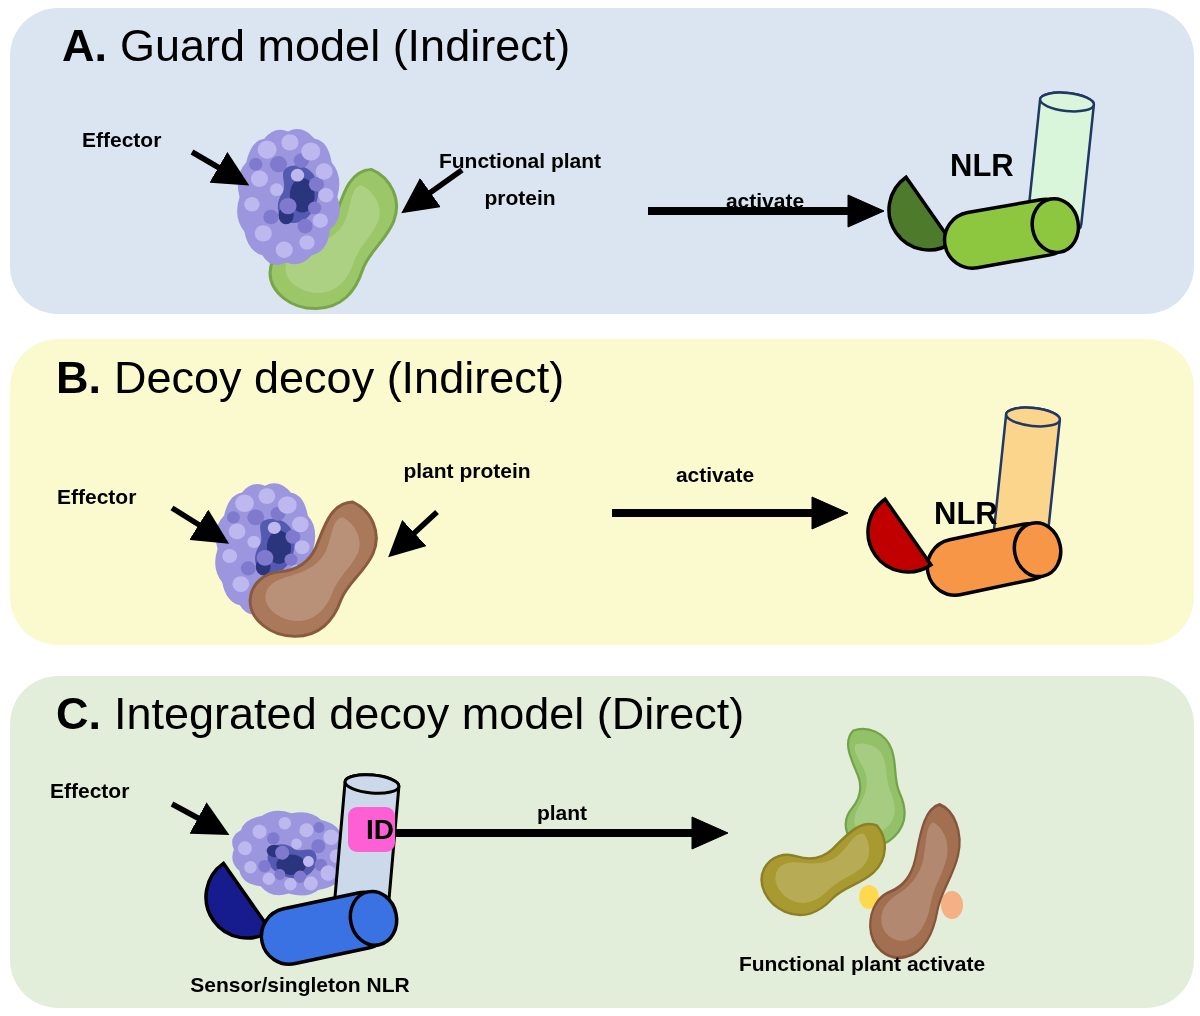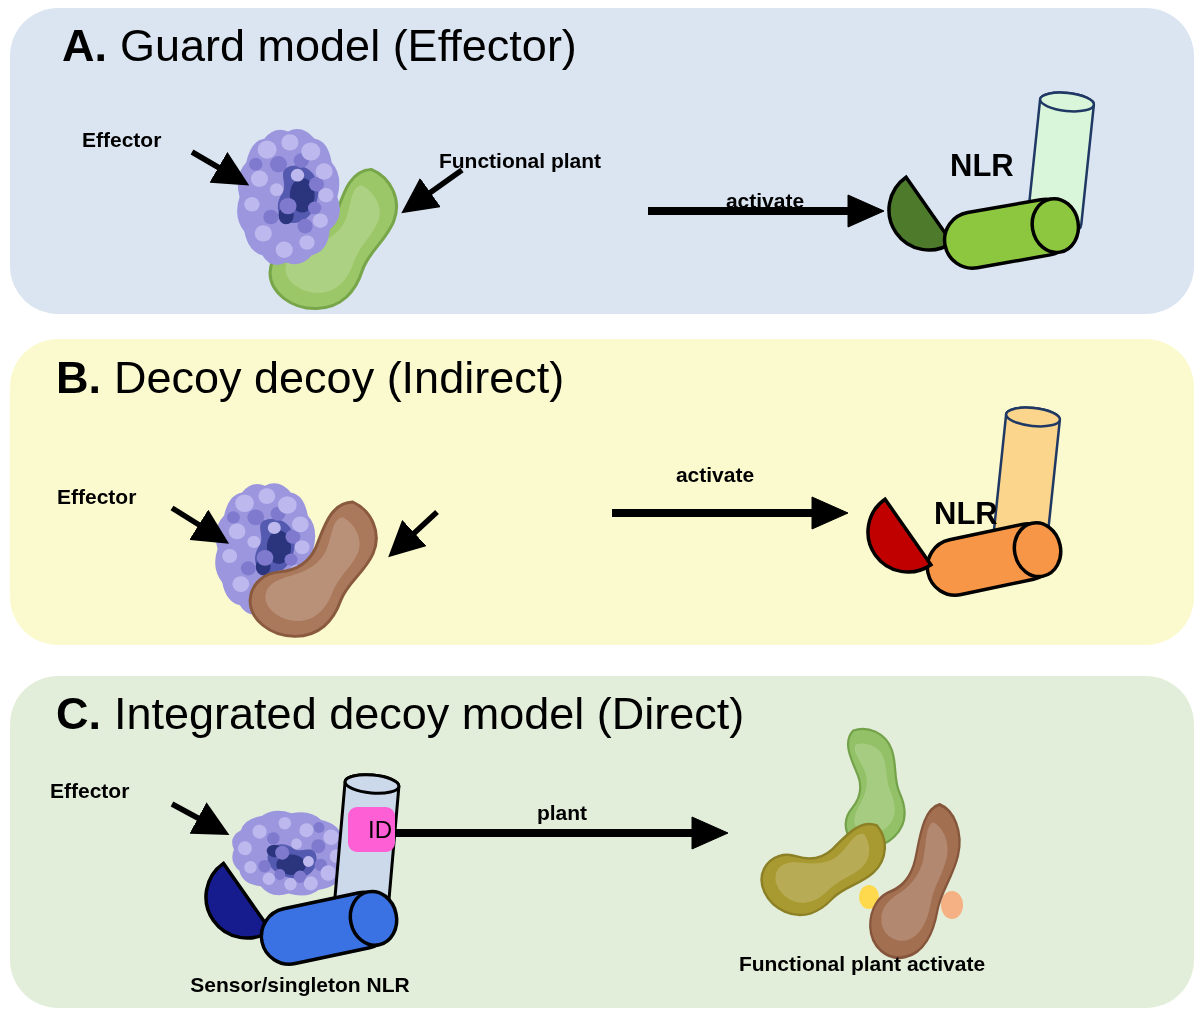--- a/index.html
+++ b/index.html
@@ -10,21 +10,21 @@
   #panel-b{top:339px;height:306px;background:var(--panel-b-bg);}
   #panel-c{top:676px;height:332px;background:var(--panel-c-bg);}
   .panel-title{position:absolute;font-size:45px;font-weight:normal;white-space:nowrap;color:var(--text);}
   .panel-title .letter{font-weight:bold;margin-right:13px;}
   .lbl{position:absolute;font-size:21px;font-weight:bold;white-space:nowrap;color:var(--text);}
   .lbl.center{text-align:center;white-space:normal;line-height:37px;margin-top:16px;}
   .art{position:absolute;}
   #arrow-layer{position:absolute;left:0;top:0;z-index:30;pointer-events:none;}
   .textlayer{z-index:40;}
   .idtxt{position:absolute;left:348px;top:807px;width:64px;height:45px;z-index:45;
-         display:flex;align-items:center;justify-content:center;font-size:24px;font-weight:normal;}
+         display:flex;align-items:center;justify-content:center;font-size:28px;font-weight:bold;}
 </style>
 </head>
 <body>
 
 <div id="figure">
 
   <svg width="0" height="0" style="position:absolute">
     <defs>
       <g id="molecule">
         <path fill="var(--effector-base)" d="M60,8 Q75,0 88,16 Q102,18 106,42 Q118,56 112,80 Q120,102 104,116 Q102,140 85,144 Q74,158 58,152 Q42,160 33,144 Q18,140 14,118 Q2,102 9,80 Q3,56 16,42 Q21,18 35,16 Q46,2 60,8 Z"></path>
@@ -153,34 +153,36 @@
         <polygon points="812,497 848,513 812,529" stroke-width="1"></polygon>
       </g>
       <g>
         <line x1="396" y1="833" x2="694" y2="833" stroke-width="8"></line>
         <polygon points="692,817 728,833 692,849" stroke-width="1"></polygon>
       </g>
     </g>
   </svg>
 
   <div class="panel-title textlayer" style="left:62px;top:20px">
-    <span class="letter">A.</span><span>Guard model (Effector)</span>
+    <span class="letter">A.</span><span>Guard model (Indirect)</span>
   </div>
   <div class="lbl textlayer" style="left:82px;top:128px">Effector</div>
   <div class="lbl center textlayer" style="left:400px;top:126px;width:240px">
     <div>Functional plant</div>
+    <div>protein</div>
   </div>
   <div class="lbl center textlayer" style="left:685px;top:166px;width:160px">activate</div>
   <div class="lbl textlayer" style="left:950px;top:148px;font-size:31px">NLR</div>
 
   <div class="panel-title textlayer" style="left:56px;top:352px">
     <span class="letter">B.</span><span>Decoy decoy (Indirect)</span>
   </div>
   <div class="lbl textlayer" style="left:57px;top:485px">Effector</div>
   <div class="lbl center textlayer" style="left:347px;top:436px;width:240px">
+    <div>plant protein</div>
   </div>
   <div class="lbl center textlayer" style="left:635px;top:440px;width:160px">activate</div>
   <div class="lbl textlayer" style="left:934px;top:496px;font-size:31px">NLR</div>
 
   <div class="panel-title textlayer" style="left:56px;top:688px">
     <span class="letter">C.</span><span>Integrated decoy model (Direct)</span>
   </div>
   <div class="lbl textlayer" style="left:50px;top:779px">Effector</div>
   <div class="lbl center textlayer" style="left:482px;top:778px;width:160px">plant</div>
   <div class="idtxt">ID</div>

